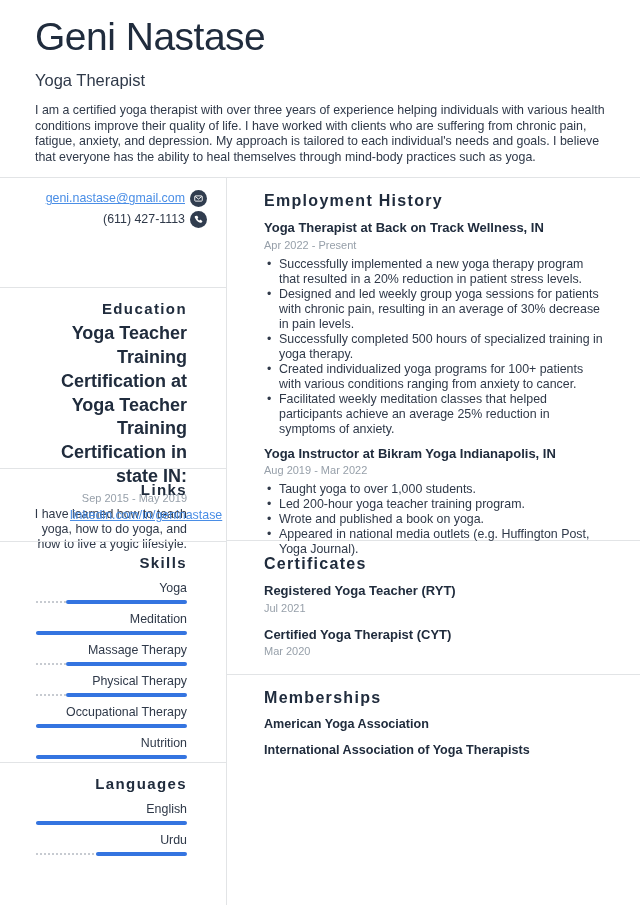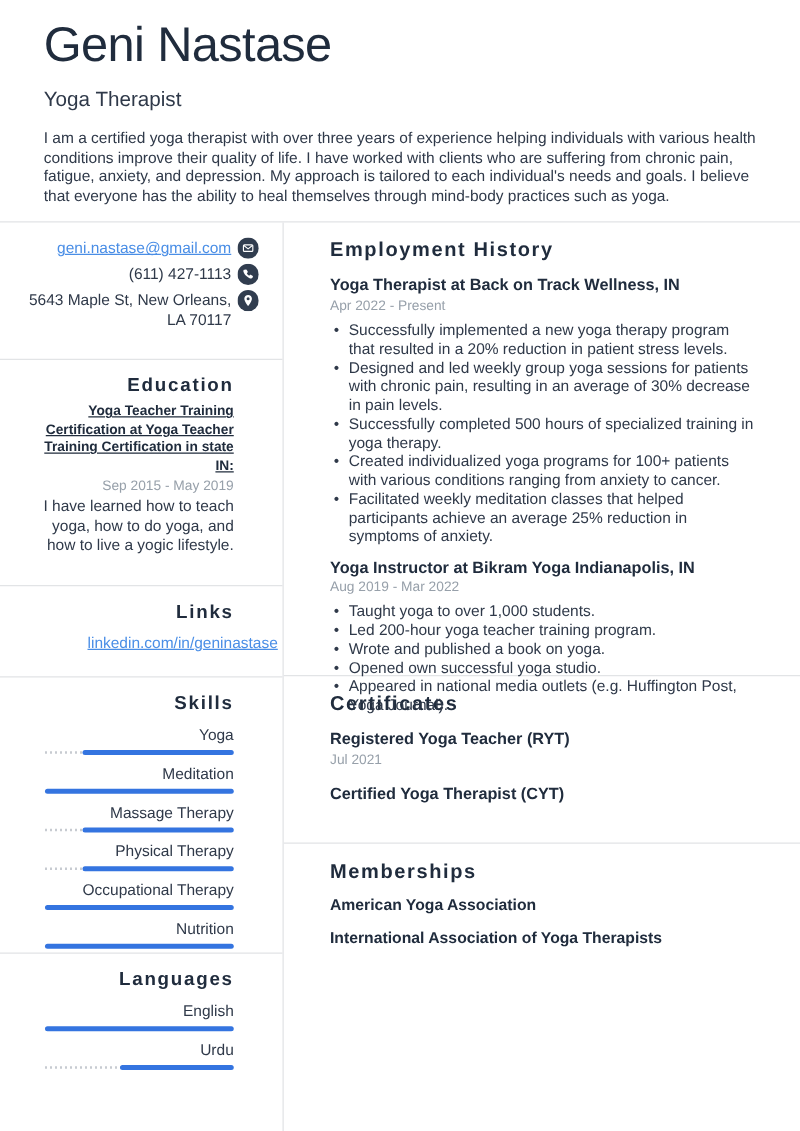--- a/index.html
+++ b/index.html
@@ -36,21 +36,21 @@
   
   .sec-contact{height:110px;padding:13px 19px 0 20px !important;}
   .contact-row{display:flex;justify-content:flex-end;align-items:flex-start;margin-bottom:5px;}
   .contact-text{font-size:12.4px;line-height:1.22;max-width:162px;text-align:right;}
   .contact-row .icon{flex:0 0 auto;width:17px;height:17px;margin-left:5px;margin-top:-1px;}
   a{color:var(--link-blue);text-decoration:underline;}
 
   
   .sec-education{height:181px;}
   .sec-education h2{margin-bottom:5px;}
-  .degree{font-size:11px;font-weight:700;color:var(--heading-dark);line-height:1.32;text-decoration:underline;}
+  .degree{font-size:18px;font-weight:700;color:var(--heading-dark);line-height:1.32;}
   .edu-dates{font-size:11px;color:var(--muted-gray);margin-top:3px;}
   .edu-desc{font-size:12.4px;line-height:1.22;margin-top:3px;}
 
   
   .sec-links{height:73px;}
   .sec-links h2{margin-bottom:7px;}
   .link-item{font-size:12.4px;padding-left:40px;}
 
   
   .sec-skills{height:221px;}
@@ -112,29 +112,20 @@
         </div>
         <div class="contact-row">
           <span class="contact-text">(611) 427-1113</span>
           <span class="icon">
             <svg viewBox="0 0 24 24">
                 <circle cx="12" cy="12" r="12" fill="var(--icon-bg)"></circle>
                 <path d="M8.6 6.9c.5-.5 1.4-.4 1.8.2l1 1.5c.3.5.3 1.1-.2 1.5l-.7.7c.5 1.1 1.6 2.2 2.7 2.7l.7-.7c.4-.5 1-.5 1.5-.2l1.5 1c.6.4.7 1.3.2 1.8l-.7.7c-.5.5-1.3.7-2 .5-1.7-.6-3.4-1.7-4.7-3-1.3-1.3-2.4-3-3-4.7-.2-.7 0-1.5.5-2z" fill="#fff"></path>
               </svg>
           </span>
         </div>
-        <div class="contact-row">
-          <span class="contact-text">5643 Maple St, New Orleans, LA 70117</span>
-          <span class="icon">
-            <svg viewBox="0 0 24 24">
-                <circle cx="12" cy="12" r="12" fill="var(--icon-bg)"></circle>
-                <path d="M12 5.6c-2.4 0-4.3 1.9-4.3 4.3 0 3.1 4.3 8.3 4.3 8.3s4.3-5.2 4.3-8.3c0-2.4-1.9-4.3-4.3-4.3zm0 5.9a1.7 1.7 0 1 1 0-3.4 1.7 1.7 0 0 1 0 3.4z" fill="#fff"></path>
-              </svg>
-          </span>
-        </div>
       </section>
 
       <section class="sec-education">
         <h2>Education</h2>
         <div class="degree">Yoga Teacher Training Certification at Yoga Teacher Training Certification in state IN:</div>
         <div class="edu-dates">Sep 2015 - May 2019</div>
         <div class="edu-desc">I have learned how to teach yoga, how to do yoga, and how to live a yogic lifestyle.</div>
       </section>
 
       <section class="sec-links">
@@ -226,34 +217,34 @@
           </ul>
         </div>
 
         <div class="job">
           <div class="entry-title">Yoga Instructor at Bikram Yoga Indianapolis, IN</div>
           <div class="entry-dates">Aug 2019 - Mar 2022</div>
           <ul>
             <li>Taught yoga to over 1,000 students.</li>
             <li>Led 200-hour yoga teacher training program.</li>
             <li>Wrote and published a book on yoga.</li>
-            <li>Opened own successful yoga studio.</li>
             <li>Appeared in national media outlets (e.g. Huffington Post, Yoga Journal).</li>
           </ul>
         </div>
       </section>
 
       <section class="sec-certificates">
         <h2>Certificates</h2>
         <div class="cert">
           <div class="entry-title">Registered Yoga Teacher (RYT)</div>
           <div class="entry-dates">Jul 2021</div>
         </div>
         <div class="cert">
           <div class="entry-title">Certified Yoga Therapist (CYT)</div>
+          <div class="entry-dates">Mar 2020</div>
         </div>
       </section>
 
       <section class="sec-memberships">
         <h2>Memberships</h2>
         <div class="membership">American Yoga Association</div>
         <div class="membership">International Association of Yoga Therapists</div>
       </section>
 
     </main>

